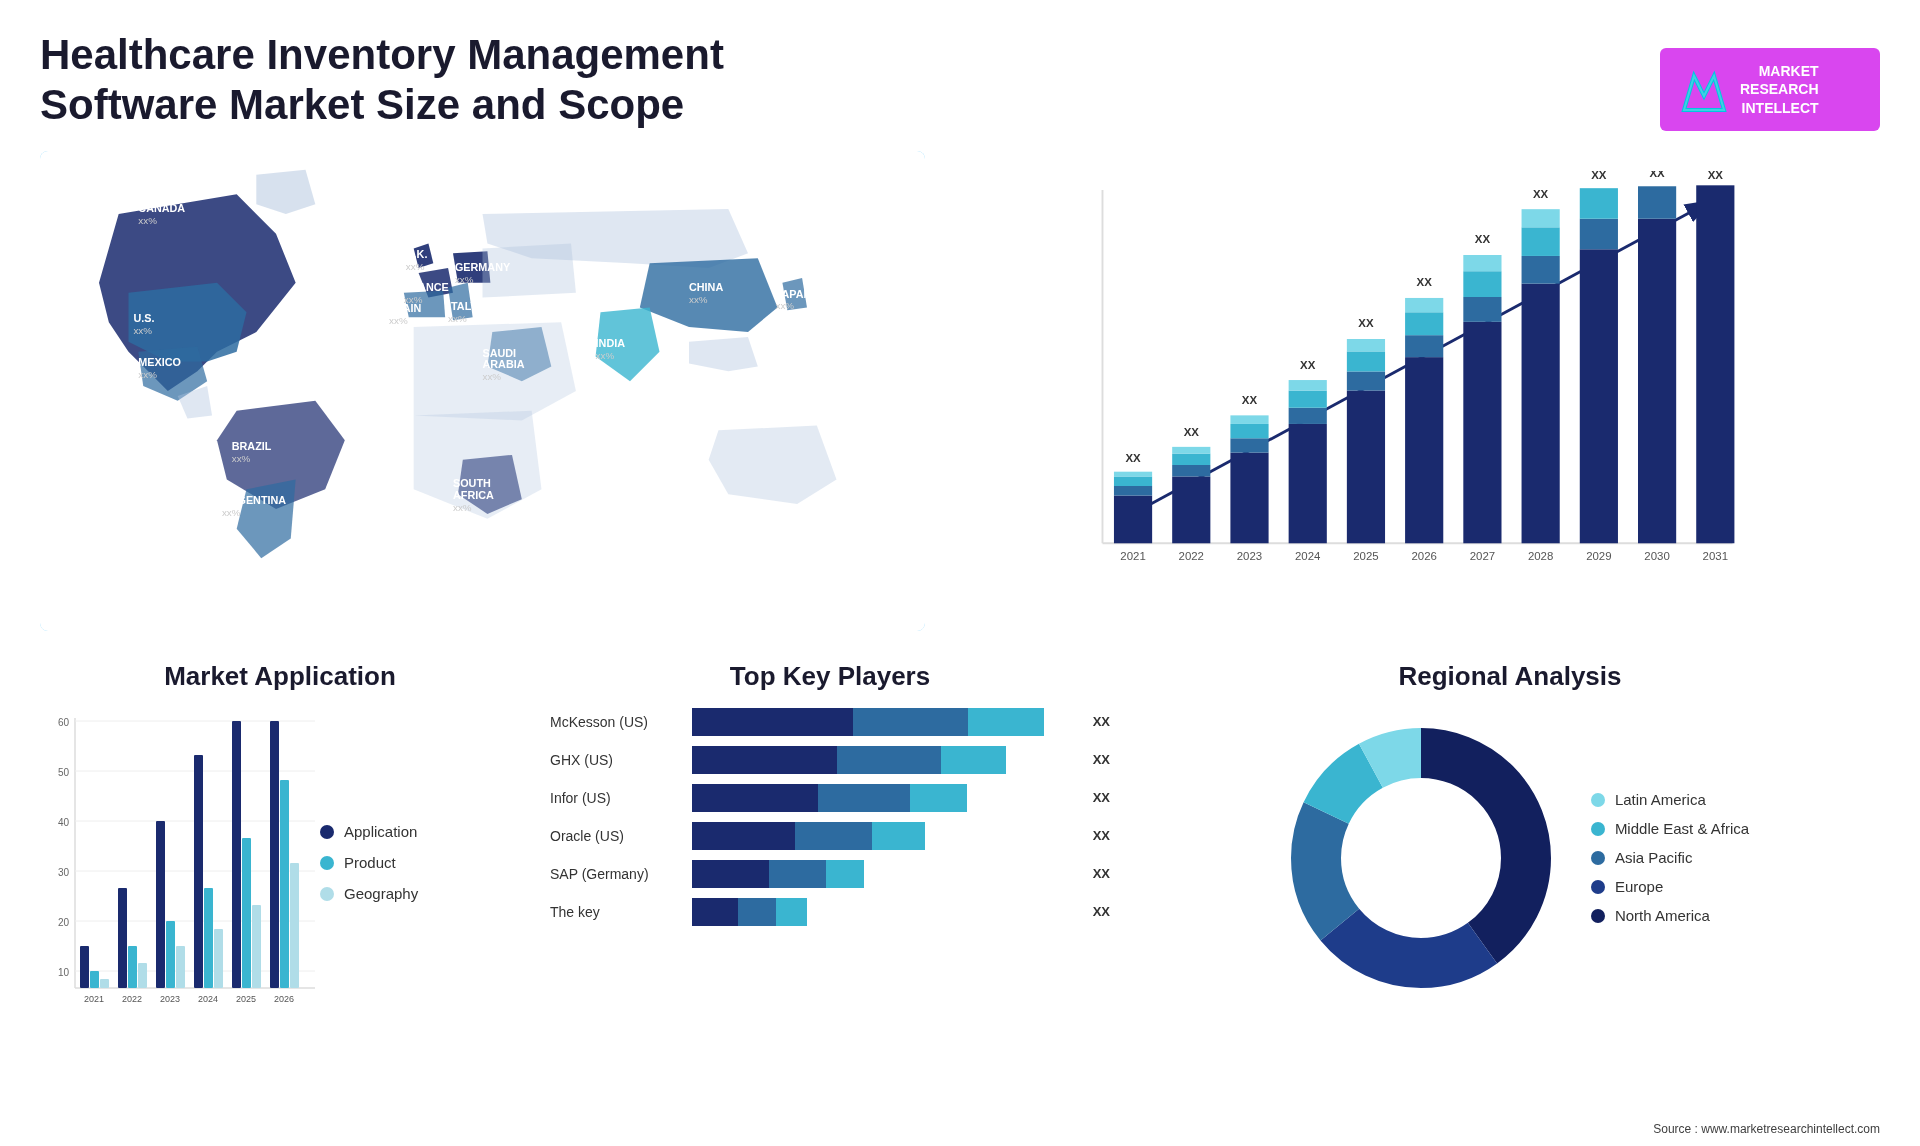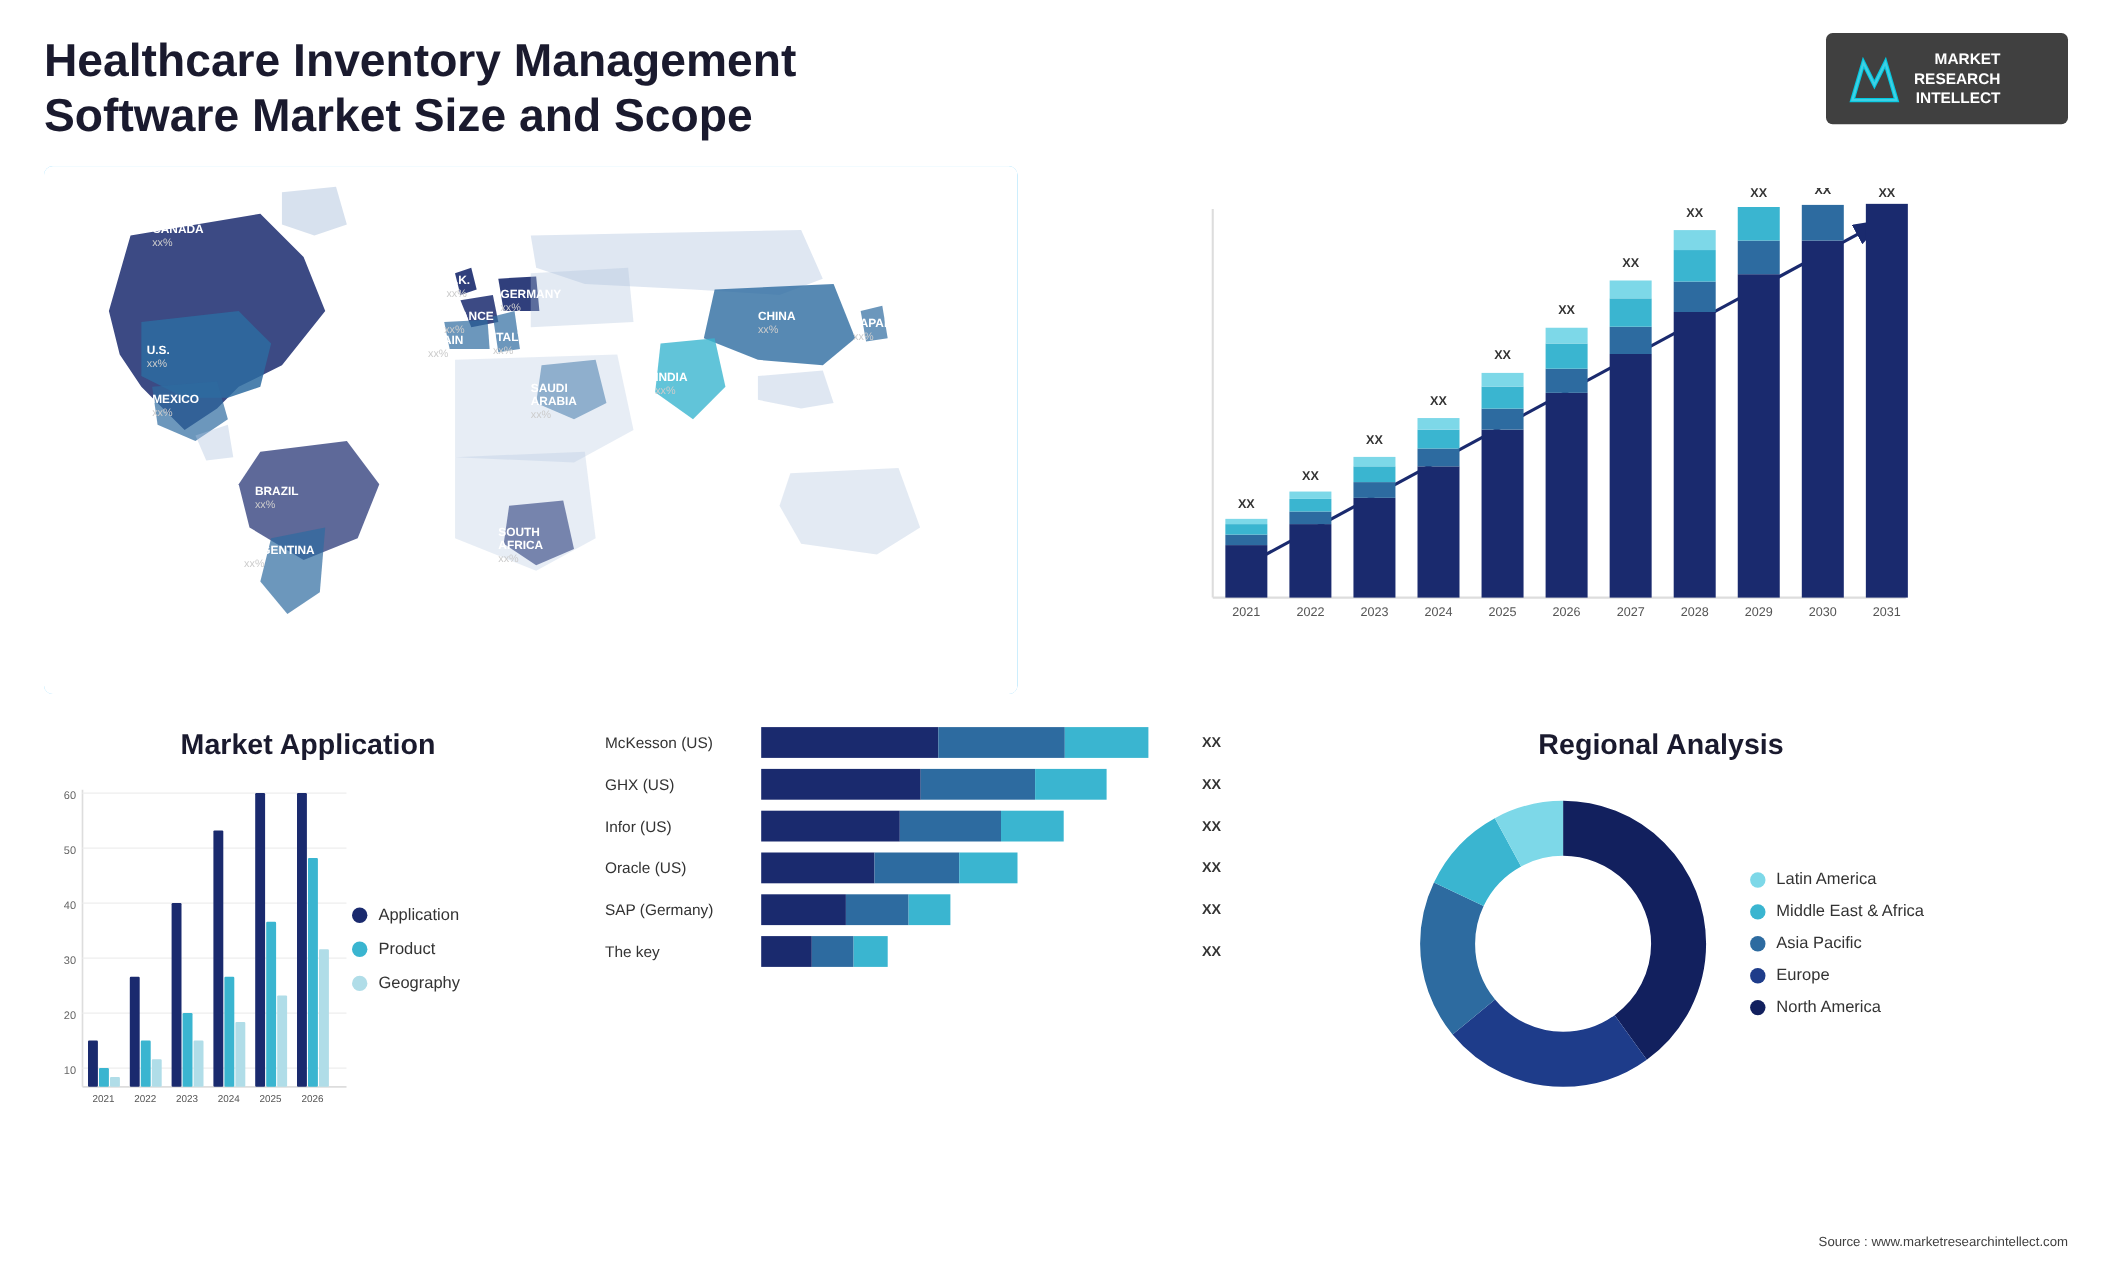--- a/index.html
+++ b/index.html
@@ -14,35 +14,35 @@
       width: 1920px;
       min-height: 1146px;
       background: #fff;
       padding: 30px 40px;
       position: relative;
     }
     
     .header {
       display: flex;
       justify-content: space-between;
-      align-items: flex-start;
+      align-items: flex-end;
       margin-bottom: 20px;
     }
     .main-title {
       font-size: 42px;
       font-weight: 700;
       color: #1a1a2e;
       max-width: 700px;
       line-height: 1.2;
     }
     .logo-area {
       display: flex;
       align-items: center;
       gap: 12px;
-      background: #404040;
+      background: #d946ef;
       padding: 14px 20px;
       border-radius: 6px;
       color: #fff;
       min-width: 220px;
     }
     .logo-icon {
       width: 48px;
       height: 48px;
     }
     .logo-text {
@@ -430,20 +430,21 @@
           </div>
           <div class="legend-item">
             <div class="legend-dot" style="background:#b0dde8;"></div>
             <span>Geography</span>
           </div>
         </div>
       </div>
     </div>
 
     <div class="key-players-panel">
+      <div class="panel-title">Top Key Players</div>
       <div class="players-list">
 
         <div class="player-row">
           <div class="player-name">McKesson (US)</div>
           <div class="player-bar-container">
             <div class="player-bar-seg1" style="width:42%;"></div>
             <div class="player-bar-seg2" style="width:30%;"></div>
             <div class="player-bar-seg3" style="width:20%;"></div>
           </div>
           <span class="player-value">XX</span>

